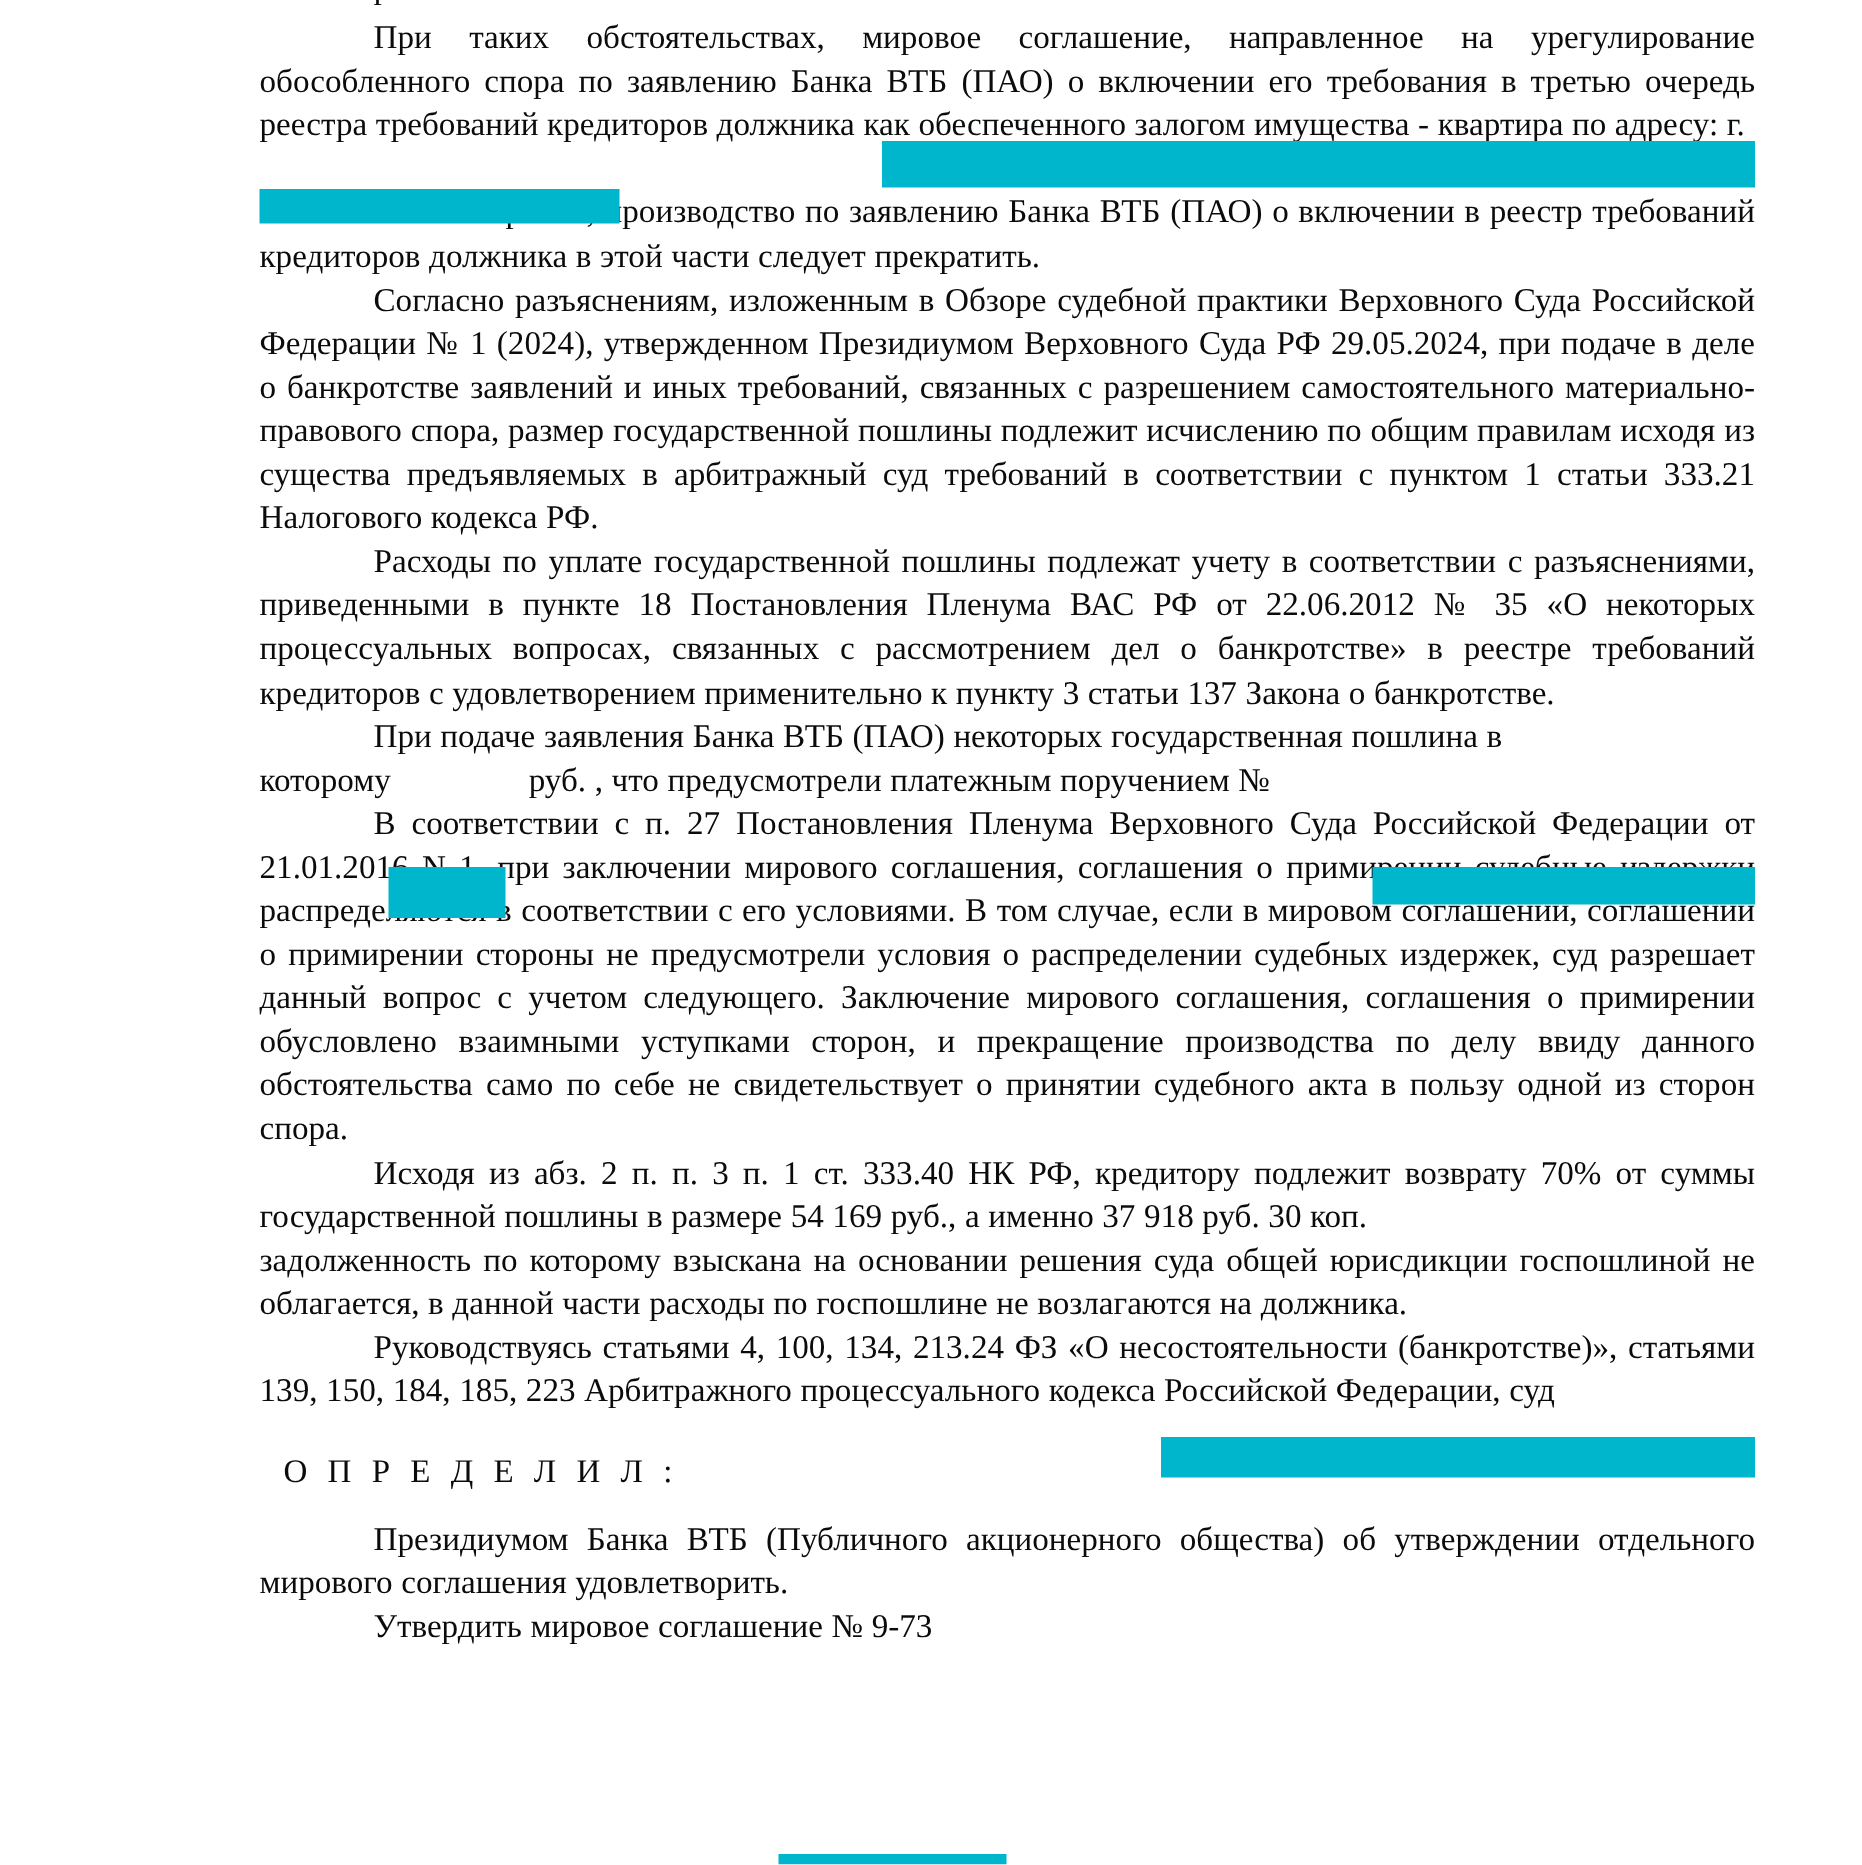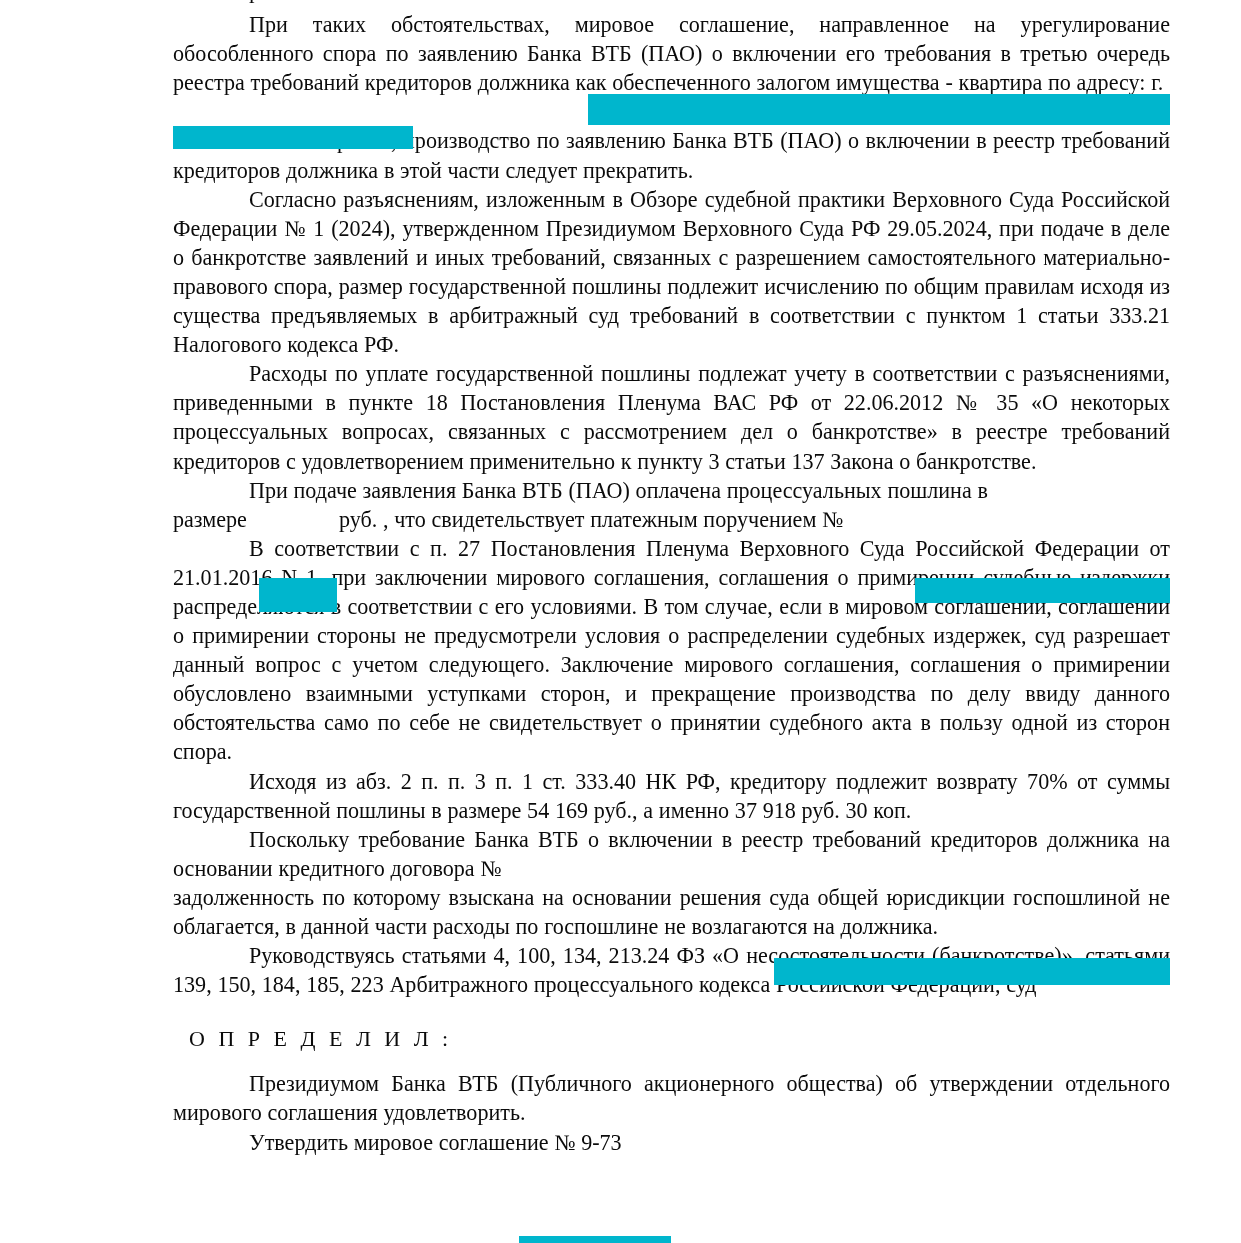--- a/index.html
+++ b/index.html
@@ -69,30 +69,29 @@
     <p class="para">При таких обстоятельствах, мировое соглашение, направленное на урегулирование обособленного спора по заявлению Банка ВТБ (ПАО) о включении его требования в третью очередь реестра требований кредиторов должника как обеспеченного залогом имущества - квартира по адресу: г.</p>
 
     <div style="height:29.1px;"></div>
 
     <p class="para lastfull">Таким образом, производство по заявлению Банка ВТБ (ПАО) о включении в реестр требований кредиторов должника в этой части следует прекратить.</p>
 
     <p class="para lastfull">Согласно разъяснениям, изложенным в Обзоре судебной практики Верховного Суда Российской Федерации № 1 (2024), утвержденном Президиумом Верховного Суда РФ 29.05.2024, при подаче в деле о банкротстве заявлений и иных требований, связанных с разрешением самостоятельного материально-правового спора, размер государственной пошлины подлежит исчислению по общим правилам исходя из существа предъявляемых в арбитражный суд требований в соответствии с пунктом 1 статьи 333.21 Налогового кодекса РФ.</p>
 
     <p class="para lastfull">Расходы по уплате государственной пошлины подлежат учету в соответствии с разъяснениями, приведенными в пункте 18 Постановления Пленума ВАС РФ от 22.06.2012 № 35 «О некоторых процессуальных вопросах, связанных с рассмотрением дел о банкротстве» в реестре требований кредиторов с удовлетворением применительно к пункту 3 статьи 137 Закона о банкротстве.</p>
 
-    <p class="para">При подаче заявления Банка ВТБ (ПАО) оплачена процессуальных пошлина в</p>
+    <p class="para">При подаче заявления Банка ВТБ (ПАО) некоторых государственная пошлина в</p>
     <p class="para noindent">
-      <span>размере</span><span style="display:inline-block;width:92px;"></span><span>руб. , что свидетельствует платежным поручением №</span>
+      <span>которому</span><span style="display:inline-block;width:92px;"></span><span>руб. , что предусмотрели платежным поручением №</span>
     </p>
 
     <p class="para lastfull">В соответствии с п. 27 Постановления Пленума Верховного Суда Российской Федерации от 21.01.2016 N 1, при заключении мирового соглашения, соглашения о примирении судебные издержки распределяются в соответствии с его условиями. В том случае, если в мировом соглашении, соглашении о примирении стороны не предусмотрели условия о распределении судебных издержек, суд разрешает данный вопрос с учетом следующего. Заключение мирового соглашения, соглашения о примирении обусловлено взаимными уступками сторон, и прекращение производства по делу ввиду данного обстоятельства само по себе не свидетельствует о принятии судебного акта в пользу одной из сторон спора.</p>
 
     <p class="para lastfull">Исходя из абз. 2 п. п. 3 п. 1 ст. 333.40 НК РФ, кредитору подлежит возврату 70% от суммы государственной пошлины в размере 54 169 руб., а именно 37 918 руб. 30 коп.</p>
 
-    <p class="para">Поскольку требование  Банка ВТБ о включении в реестр требований кредиторов должника на основании кредитного договора №</p>
     <p class="para noindent lastfull">задолженность по которому взыскана на основании решения суда общей юрисдикции госпошлиной не облагается, в данной части расходы по госпошлине не возлагаются на должника.</p>
 
     <p class="para lastfull">Руководствуясь статьями 4, 100, 134, 213.24 ФЗ «О несостоятельности (банкротстве)», статьями 139, 150, 184, 185, 223 Арбитражного процессуального кодекса Российской Федерации, суд</p>
 
     <p class="center">О П Р Е Д Е Л И Л :</p>
 
     <p class="para lastfull">Президиумом Банка ВТБ (Публичного акционерного общества) об утверждении отдельного мирового соглашения удовлетворить.</p>
 
     <p class="para">Утвердить мировое соглашение № 9-73</p>
 

